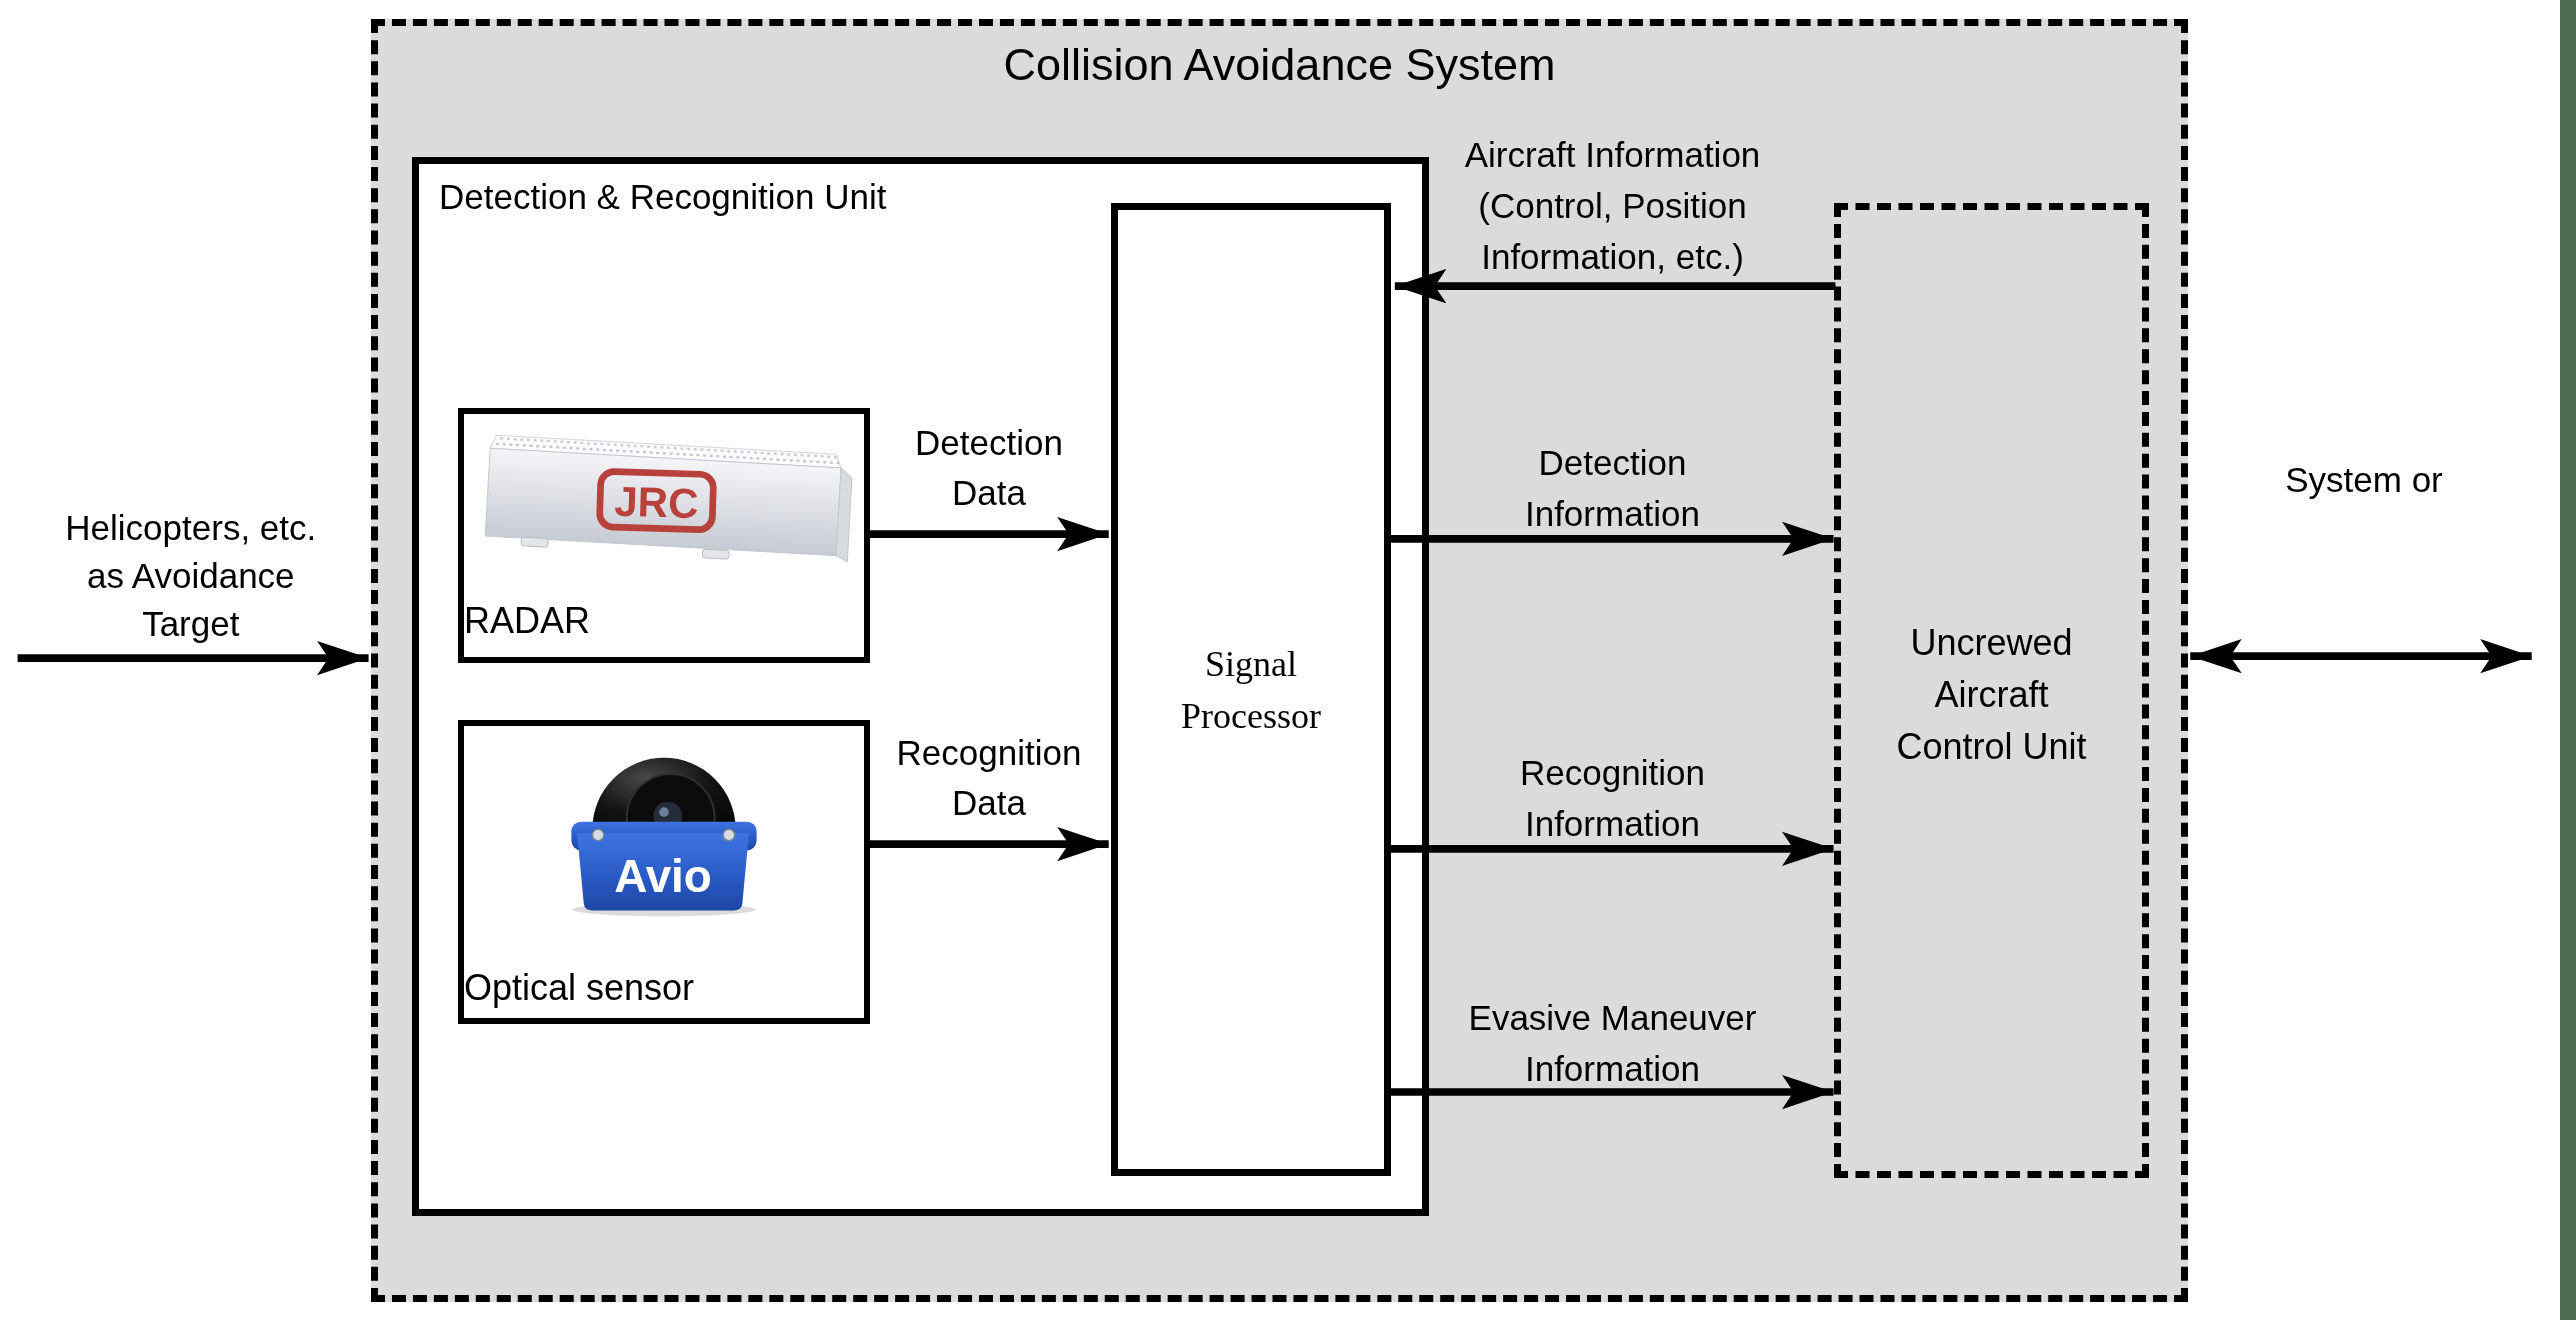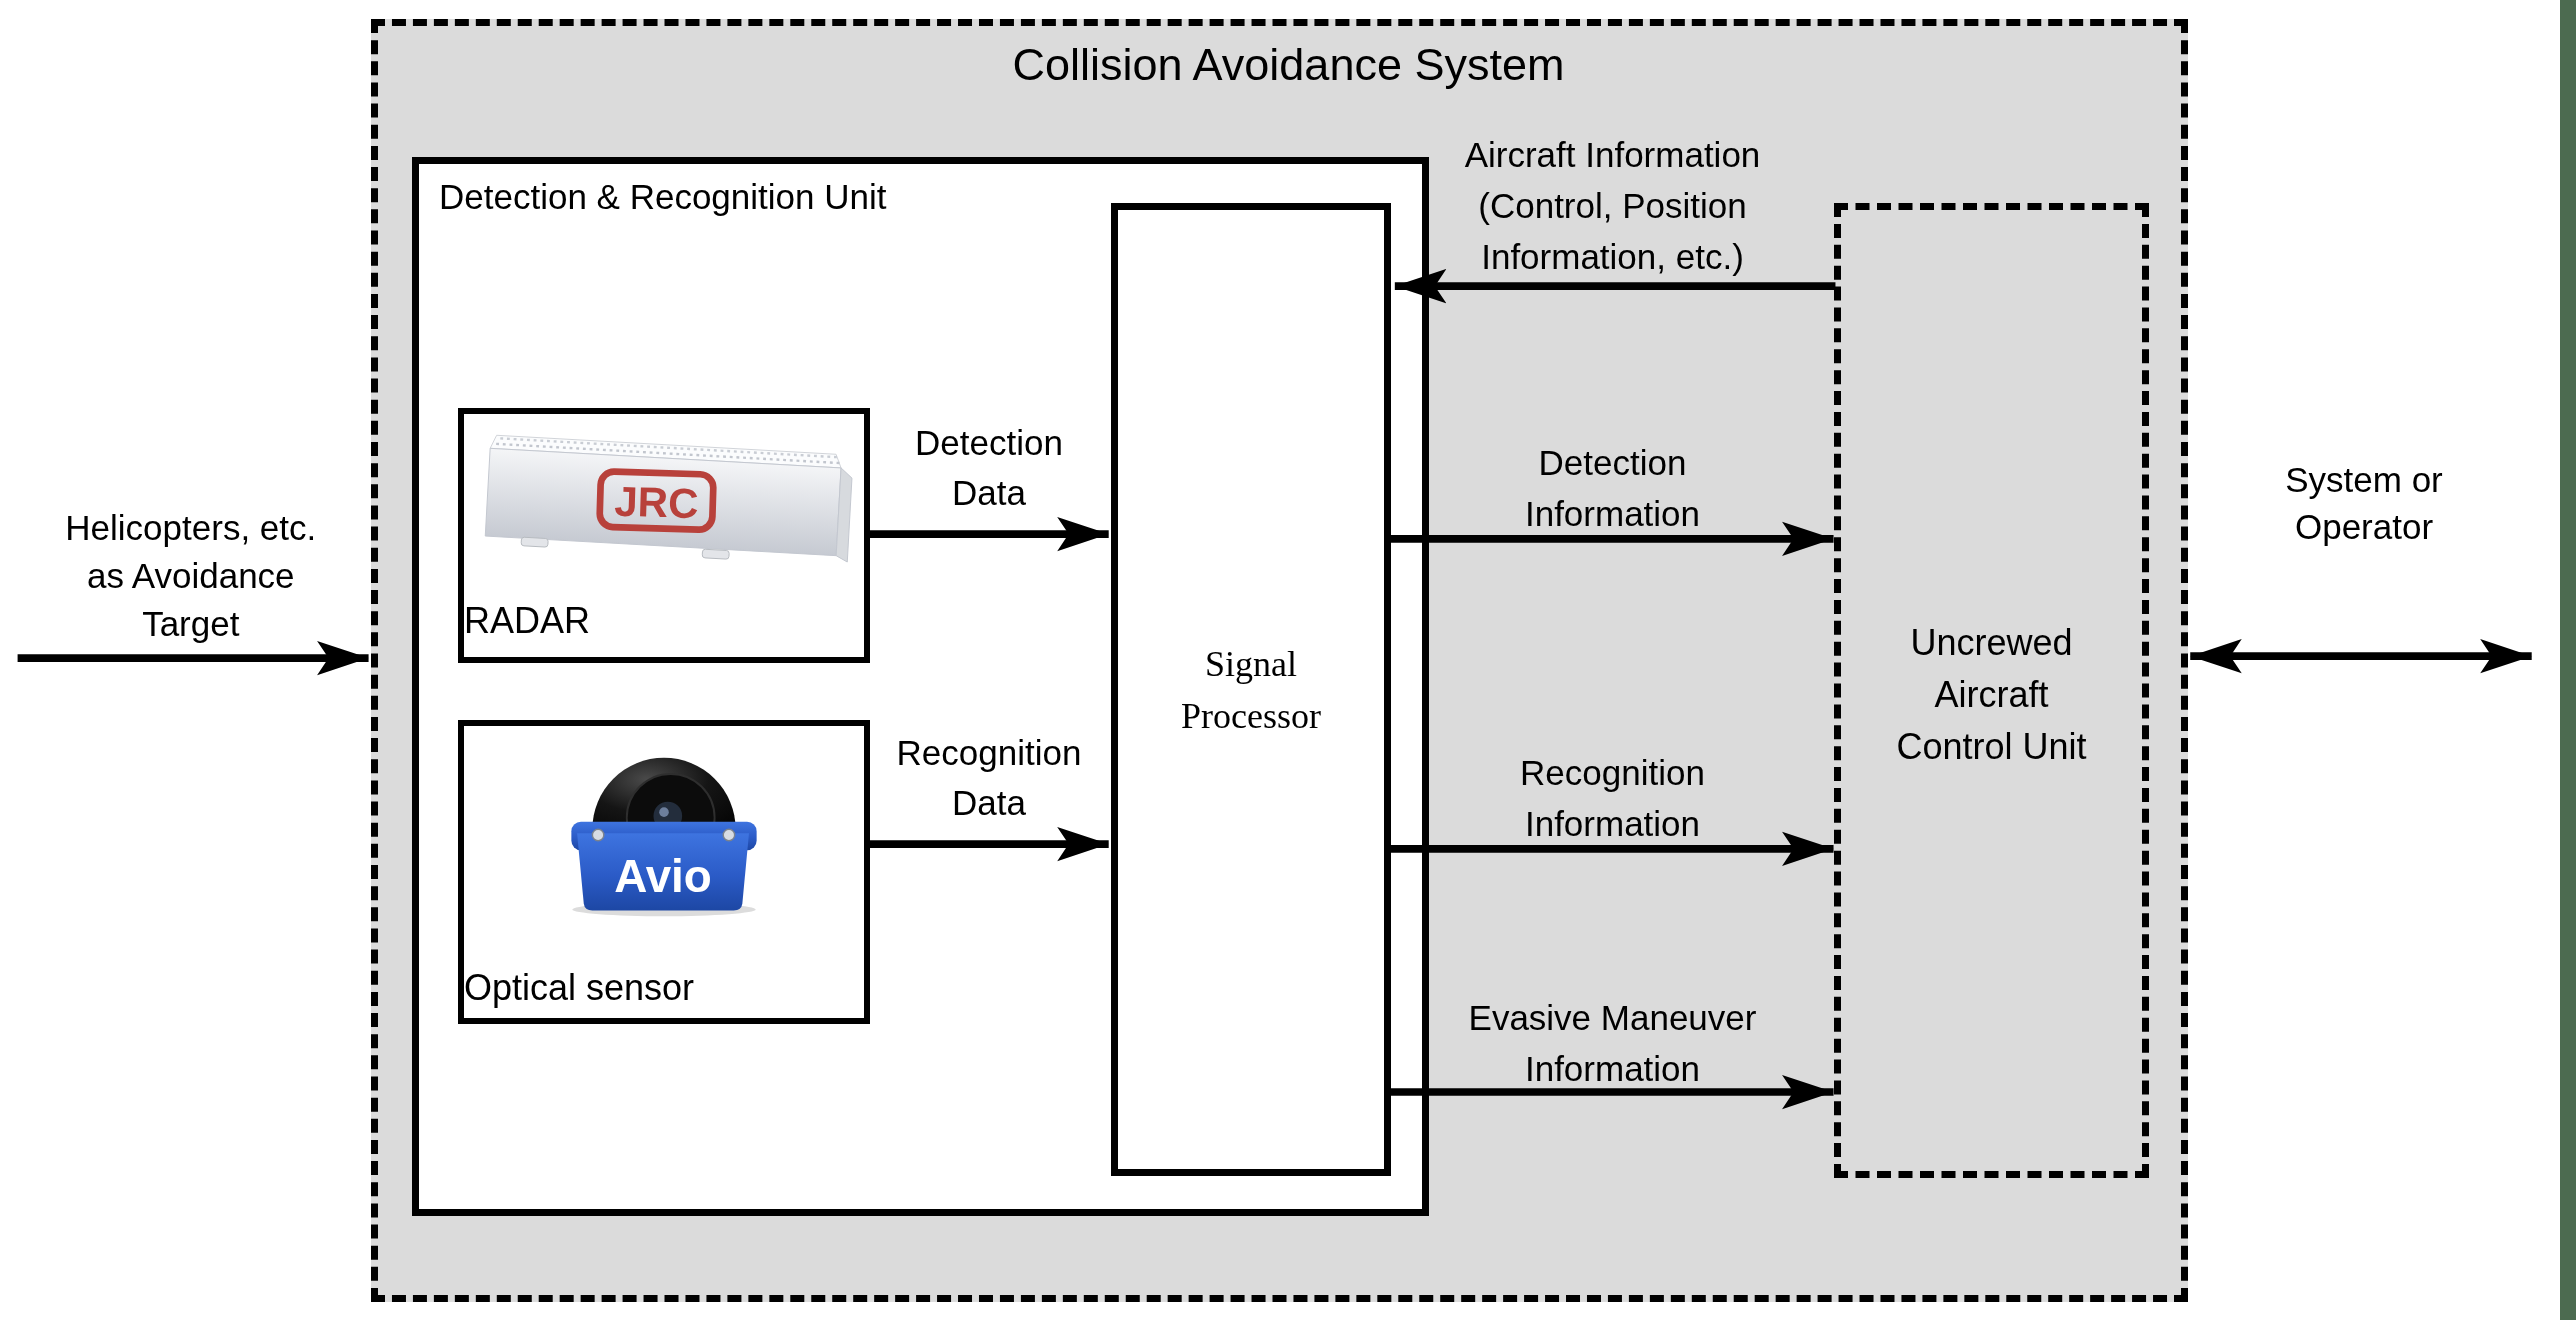--- a/index.html
+++ b/index.html
@@ -11,21 +11,21 @@
     font-family: "Liberation Sans", sans-serif;
     color: #000000;
     overflow: hidden;
   }
   .box { position: absolute; box-sizing: border-box; }
   #outer-box {
     left: 371px; top: 19px; width: 1817px; height: 1283px;
     border: 7.6px dashed #000; background: #DBDBDB;
   }
   #diagram-title {
-    position: absolute; left: 380px; top: 38px; width: 1817px;
+    position: absolute; left: 371px; top: 38px; width: 1817px;
     text-align: center; font-size: 45px; line-height: 53px; white-space: nowrap;
   }
   #dru-box {
     left: 412px; top: 157px; width: 1017px; height: 1059px;
     border: 7.6px solid #000; background: #ffffff;
   }
   #dru-label {
     position: absolute; left: 439px; top: 177px;
     font-size: 35px; white-space: nowrap;
   }
@@ -179,21 +179,20 @@
     <div>Evasive Maneuver</div>
     <div>Information</div>
   </div>
   <div class="flow-label" id="lbl-helicopters">
     <div>Helicopters, etc.</div>
     <div>as Avoidance</div>
     <div>Target</div>
   </div>
   <div class="flow-label" id="lbl-operation">
     <div>System or</div>
-    <div>Operator</div>
   </div>
 
   <svg id="arrow-layer" viewBox="0 0 2700 1384" aria-hidden="true">
     <defs>
       <marker id="ah" viewBox="0 0 18 13" refX="18" refY="6.5" markerWidth="54" markerHeight="39" markerUnits="userSpaceOnUse" orient="auto-start-reverse">
         <path d="M0,0.5 L18,6.5 L0,12.5 L4,6.5 Z" fill="#000"></path>
       </marker>
     </defs>
     <line x1="18" y1="690" x2="386" y2="690" stroke="#000" stroke-width="8" marker-end="url(#ah)"></line>
     <line x1="910" y1="560" x2="1162" y2="560" stroke="#000" stroke-width="8" marker-end="url(#ah)"></line>

